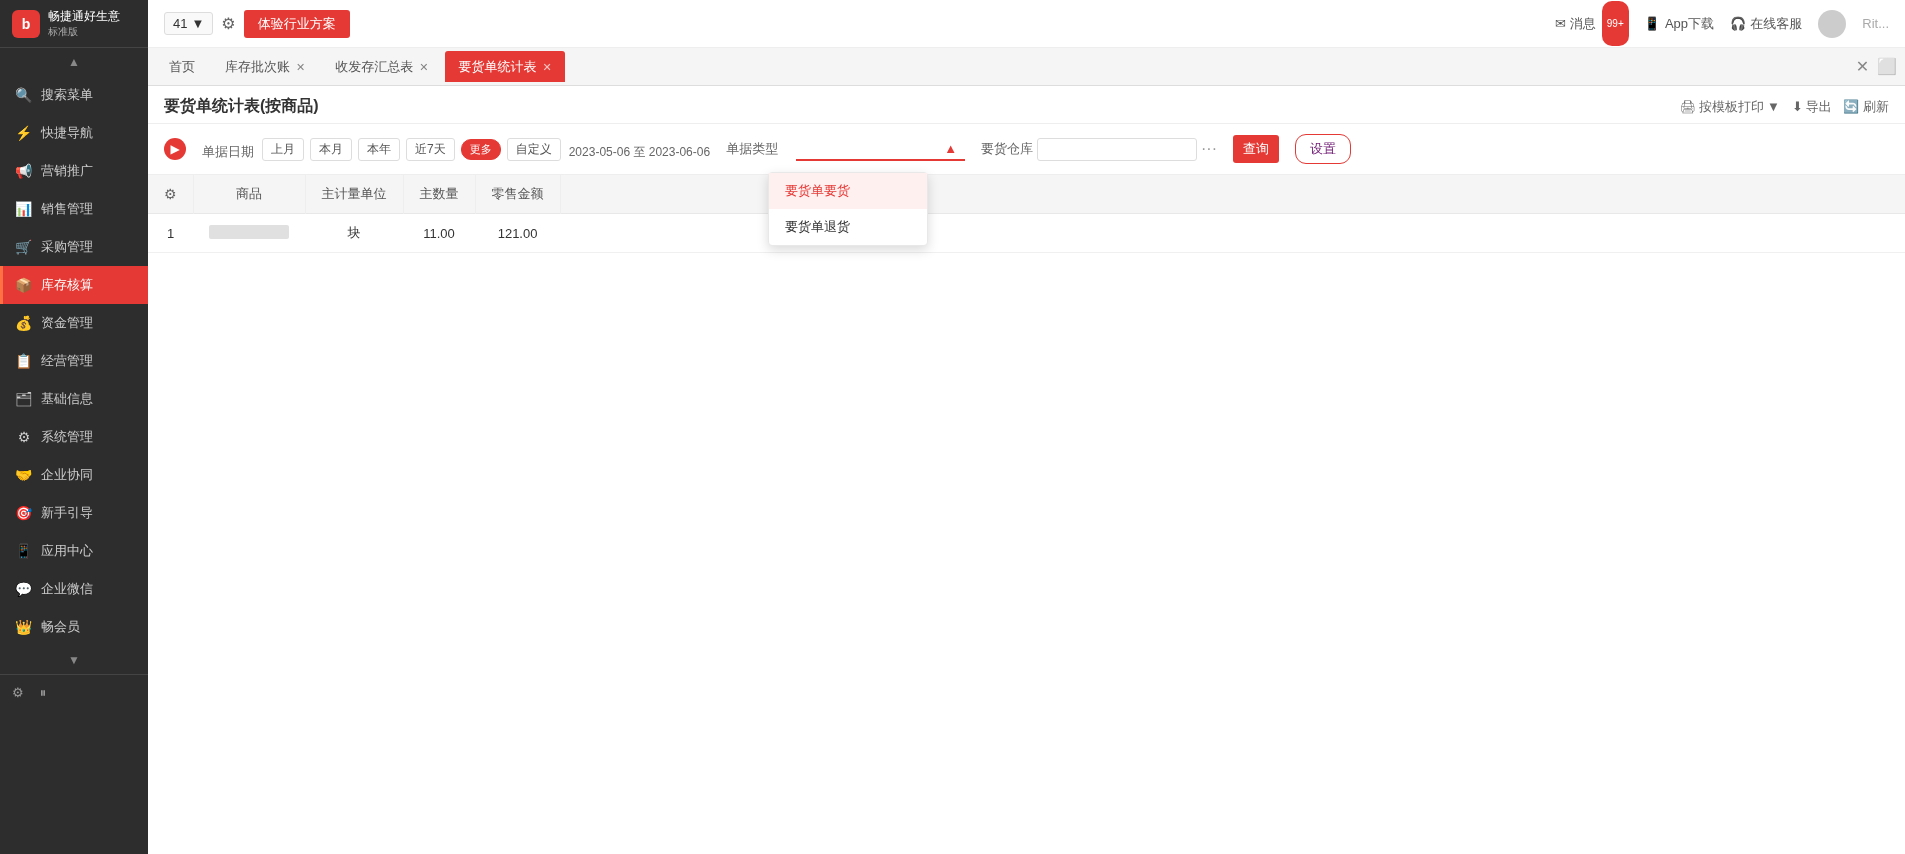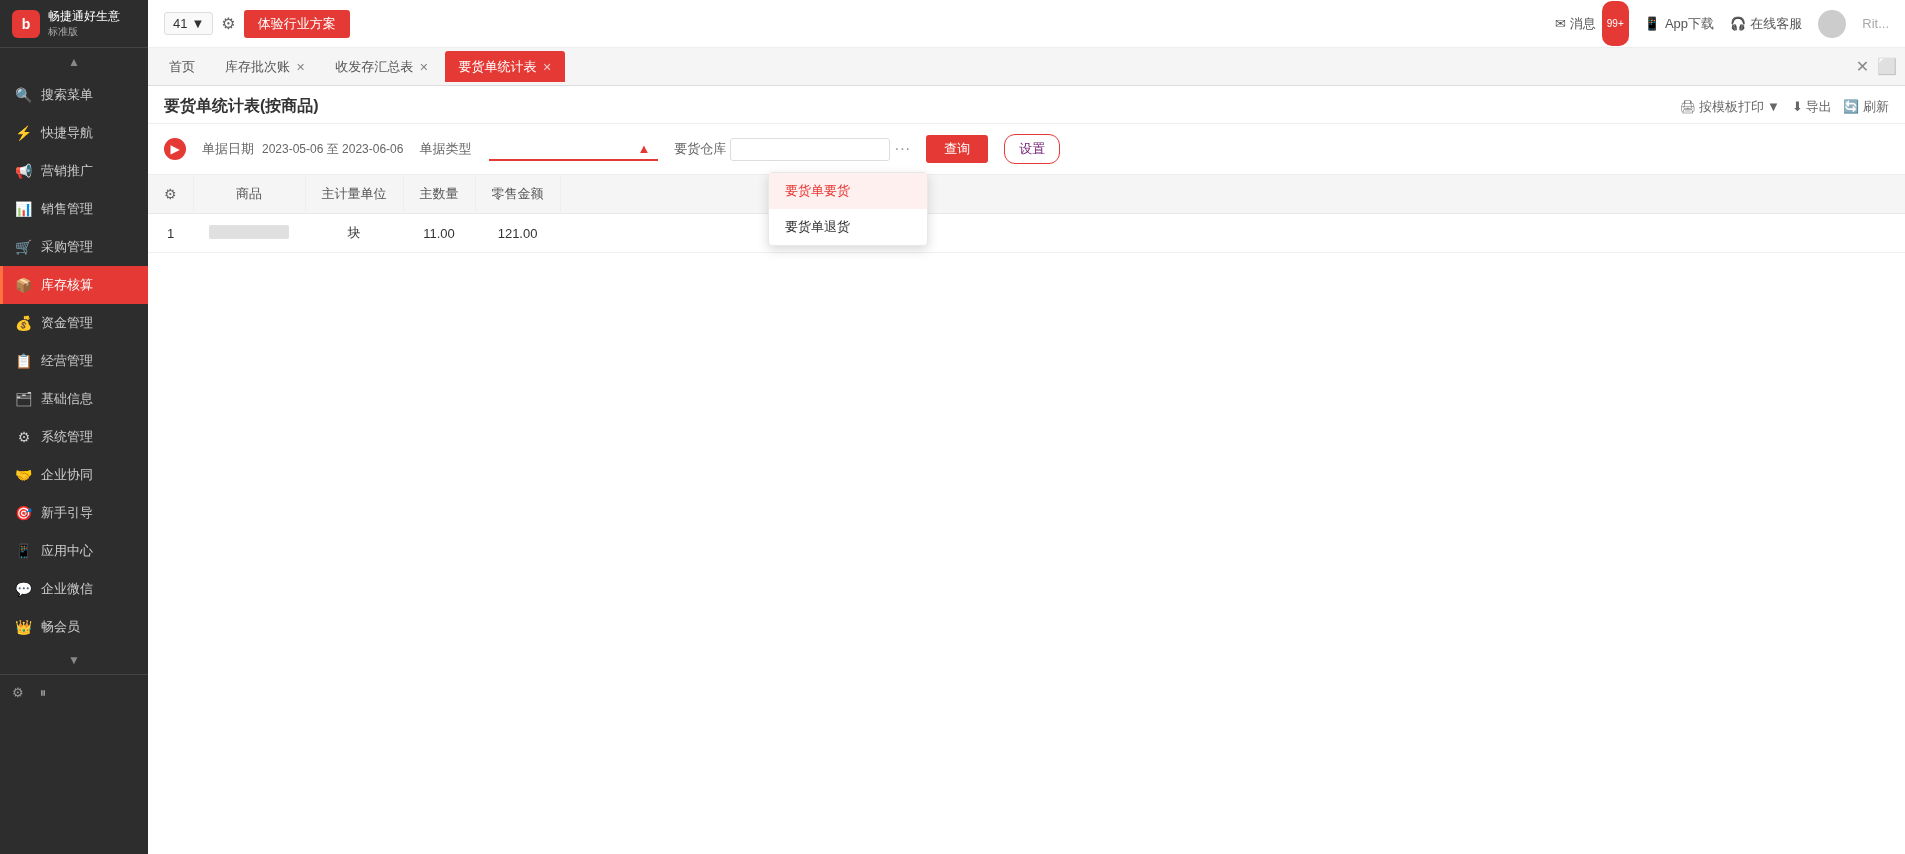--- a/index.html
+++ b/index.html
@@ -292,21 +292,21 @@
       color: #333;
       outline: none;
       width: 160px;
     }
     .filter-more { color: #999; cursor: pointer; font-size: 16px; }
 
     .query-btn {
       background: #e53935;
       color: white;
       border: none;
-      padding: 5px 18px;
+      padding: 5px 10px;
       border-radius: 3px;
       cursor: pointer;
       font-size: 13px;
     }
     .settings-btn {
       background: white;
       color: #701a75;
       border: 1px solid #e53935;
       padding: 5px 14px;
       border-radius: 11px;
@@ -563,20 +563,28 @@
           <span>刷新</span>
         </span>
       </div>
     </div>
 
     <div class="filter-bar">
       <div class="filter-toggle">▶</div>
 
       <div class="filter-group">
         <span class="filter-label">单据日期</span>
+        <div class="date-btns">
+          <button class="date-btn">上月</button>
+          <button class="date-btn">本月</button>
+          <button class="date-btn">本年</button>
+          <button class="date-btn">近7天</button>
+          <button class="date-btn more">更多</button>
+          <span class="date-btn">自定义</span>
+        </div>
         <span class="date-range">2023-05-06 至 2023-06-06</span>
       </div>
 
       <div class="type-filter">
         <span class="filter-label">单据类型</span>
         <div class="type-select-wrapper">
           <input type="text" style="width: 140px;">
           <span class="type-select-arrow">▲</span>
         </div>
       </div>

